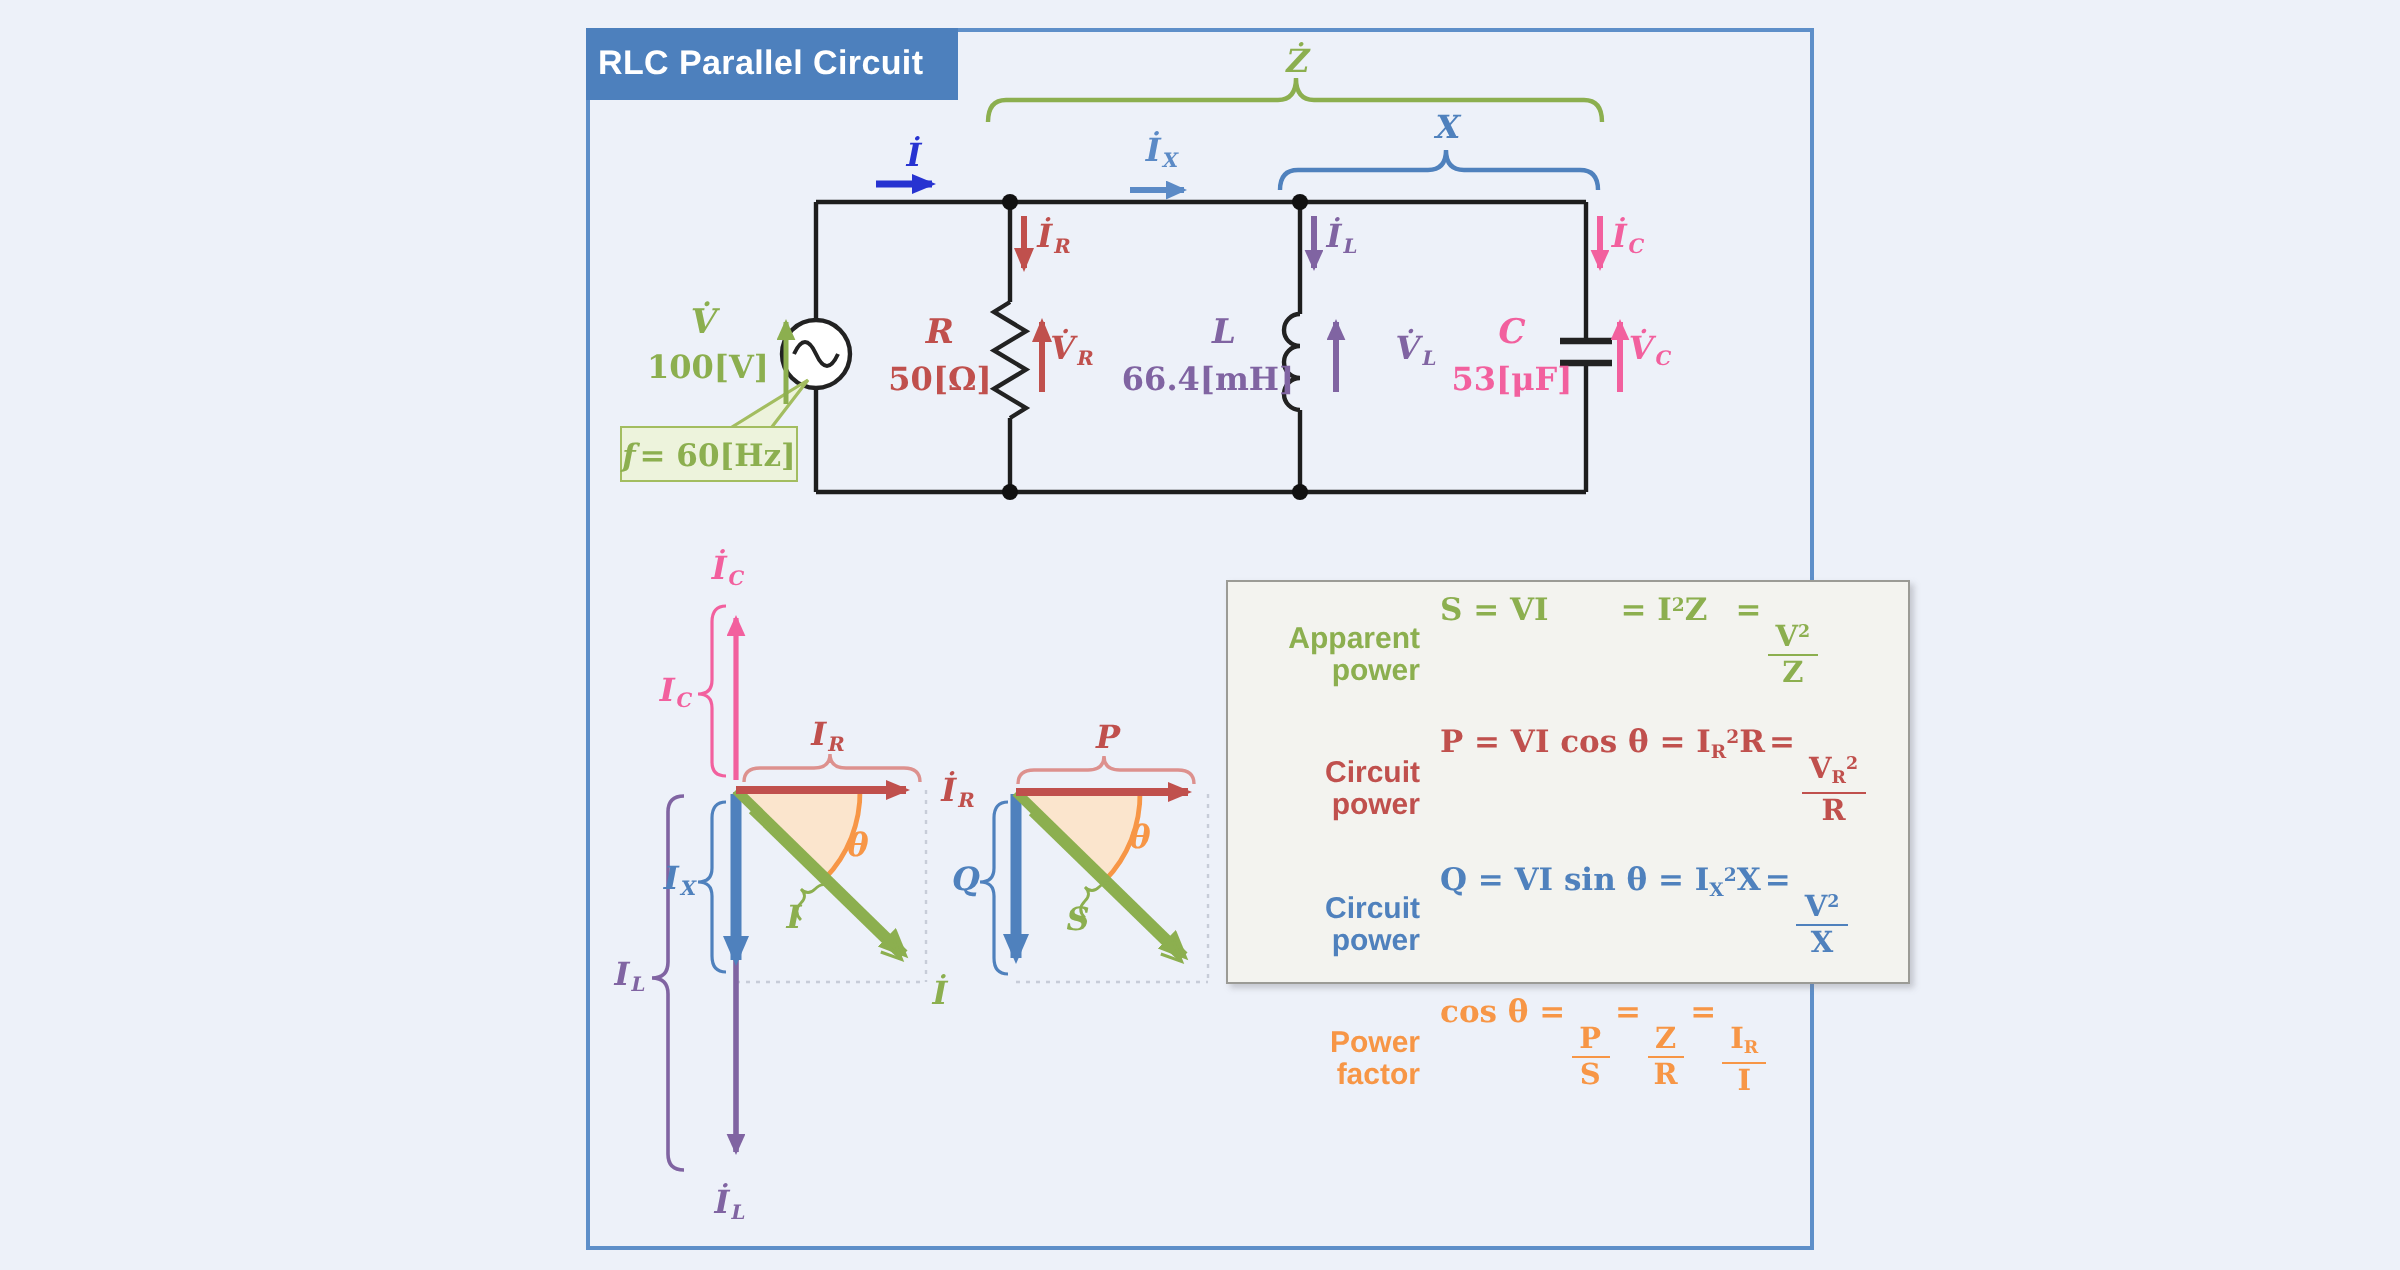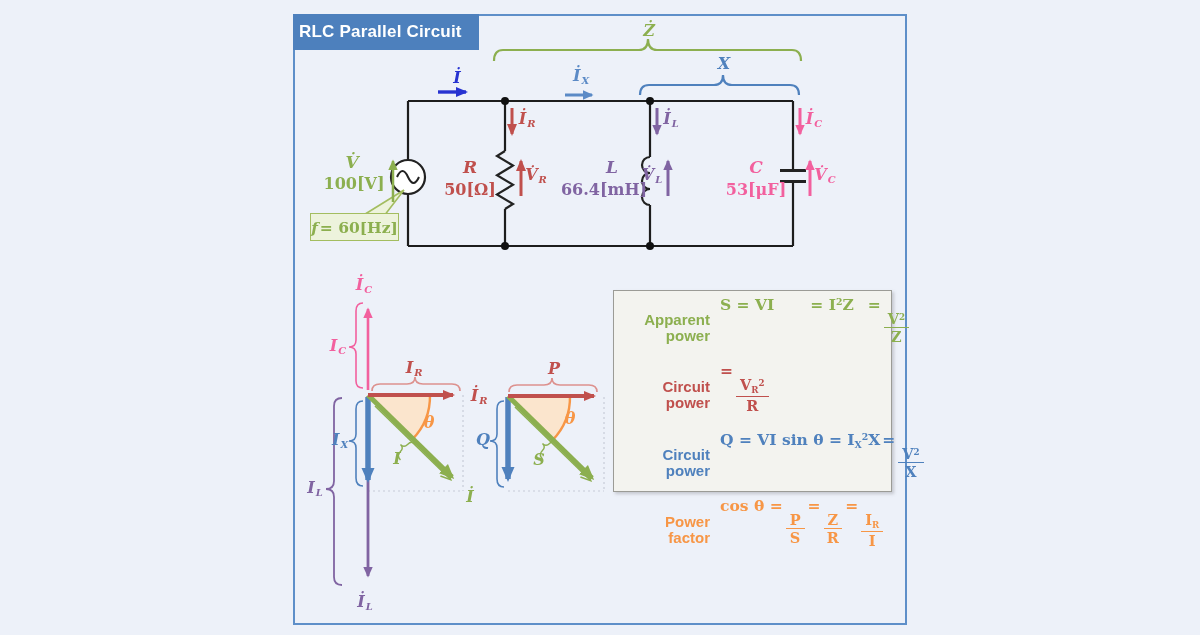--- a/index.html
+++ b/index.html
@@ -11,21 +11,21 @@
   svg.art{position:absolute;left:0;top:0;width:1200px;height:635px;}
   .lbl{position:absolute;transform:translate(-50%,-50%);font-family:"DejaVu Serif","Liberation Serif",serif;
     font-style:italic;font-weight:bold;font-size:16px;white-space:nowrap;line-height:1;}
   .lbl.big{font-size:17px;}
   .lbl.upright{font-style:normal;}
   .lbl sub{font-size:0.62em;font-style:inherit;vertical-align:-0.3em;margin-left:1px;}
   .hzbox{position:absolute;left:310px;top:213px;width:89px;height:28px;background:#edf3dc;border:1.6px solid #a3bd60;
     box-sizing:border-box;display:flex;align-items:center;justify-content:center;color:#8caf4f;
     font-family:"DejaVu Serif","Liberation Serif",serif;font-weight:bold;font-size:15.5px;}
   .hzbox .it{font-style:italic;margin-right:2px;}
-  .fbox{position:absolute;left:613px;top:290px;width:279px;height:202px;background:#f3f3ef;border:1.6px solid #9b9b96;
+  .fbox{position:absolute;left:613px;top:290px;width:342px;height:202px;background:#f3f3ef;border:1.6px solid #9b9b96;
     box-sizing:border-box;box-shadow:2px 2px 3px rgba(120,120,130,.35);display:flex;flex-direction:column;
     justify-content:space-around;padding:4px 6px 6px 6px;}
   .frow{display:flex;align-items:center;}
   .flabel{width:90px;text-align:right;font-weight:bold;font-size:15px;line-height:1.08;flex:0 0 90px;}
   .flabel span{display:block;}
   .fmath{display:flex;align-items:flex-start;margin-left:9px;font-family:"DejaVu Serif","Liberation Serif",serif;
     font-weight:bold;font-size:15.5px;white-space:nowrap;}
   .fmath sub{font-size:0.6em;vertical-align:-0.3em;}
   .fmath sup{font-size:0.6em;vertical-align:0.5em;}
   .fmath .mtok{padding:0 1px;}
@@ -175,21 +175,21 @@
     <span class="it">f</span>
       <span> = 60[Hz]</span>
   </div>
   <div class="lbl big" style="left:470px;top:167px;color:#c0504d;">R</div>
   <div class="lbl upright" style="left:470px;top:190px;color:#c0504d;">50[Ω]</div>
   <div class="lbl" style="left:527px;top:120px;color:#c0504d;">İ<sub>R</sub></div>
   <div class="lbl" style="left:536px;top:176px;color:#c0504d;">V̇<sub>R</sub></div>
   <div class="lbl big" style="left:612px;top:167px;color:#8064a2;">L</div>
   <div class="lbl upright" style="left:604px;top:190px;color:#8064a2;">66.4[mH]</div>
   <div class="lbl" style="left:671px;top:120px;color:#8064a2;">İ<sub>L</sub></div>
-  <div class="lbl" style="left:652px;top:176px;color:#8064a2;">V̇<sub>L</sub></div>
+  <div class="lbl" style="left:708px;top:176px;color:#8064a2;">V̇<sub>L</sub></div>
   <div class="lbl big" style="left:756px;top:167px;color:#f2609e;">C</div>
   <div class="lbl upright" style="left:756px;top:190px;color:#f2609e;">53[μF]</div>
   <div class="lbl" style="left:814px;top:120px;color:#f2609e;">İ<sub>C</sub></div>
   <div class="lbl" style="left:825px;top:176px;color:#f2609e;">V̇<sub>C</sub></div>
 
   <div class="lbl" style="left:364px;top:286px;color:#f2609e;">İ<sub>C</sub></div>
   <div class="lbl" style="left:338px;top:347px;color:#f2609e;">I<sub>C</sub></div>
   <div class="lbl" style="left:414px;top:369px;color:#c0504d;">I<sub>R</sub></div>
   <div class="lbl" style="left:479px;top:397px;color:#c0504d;">İ<sub>R</sub></div>
   <div class="lbl" style="left:429px;top:423px;color:#f79646;">θ</div>
@@ -221,20 +221,21 @@
             <span class="den">Z</span>
           </span>
         </div>
     </div>
     <div class="frow" style="color:#c0504d;">
       <div class="flabel">
           <span>Circuit</span>
           <span>power</span>
         </div>
       <div class="fmath">
+          <span class="mtok">P = VI cos θ = I<sub>R</sub><sup>2</sup>R </span>
           <span class="mtok">= </span>
           <span class="frac">
             <span class="num">V<sub>R</sub><sup>2</sup></span>
             <span class="den">R</span>
           </span>
         </div>
     </div>
     <div class="frow" style="color:#4f81bd;">
       <div class="flabel">
           <span>Circuit</span>

